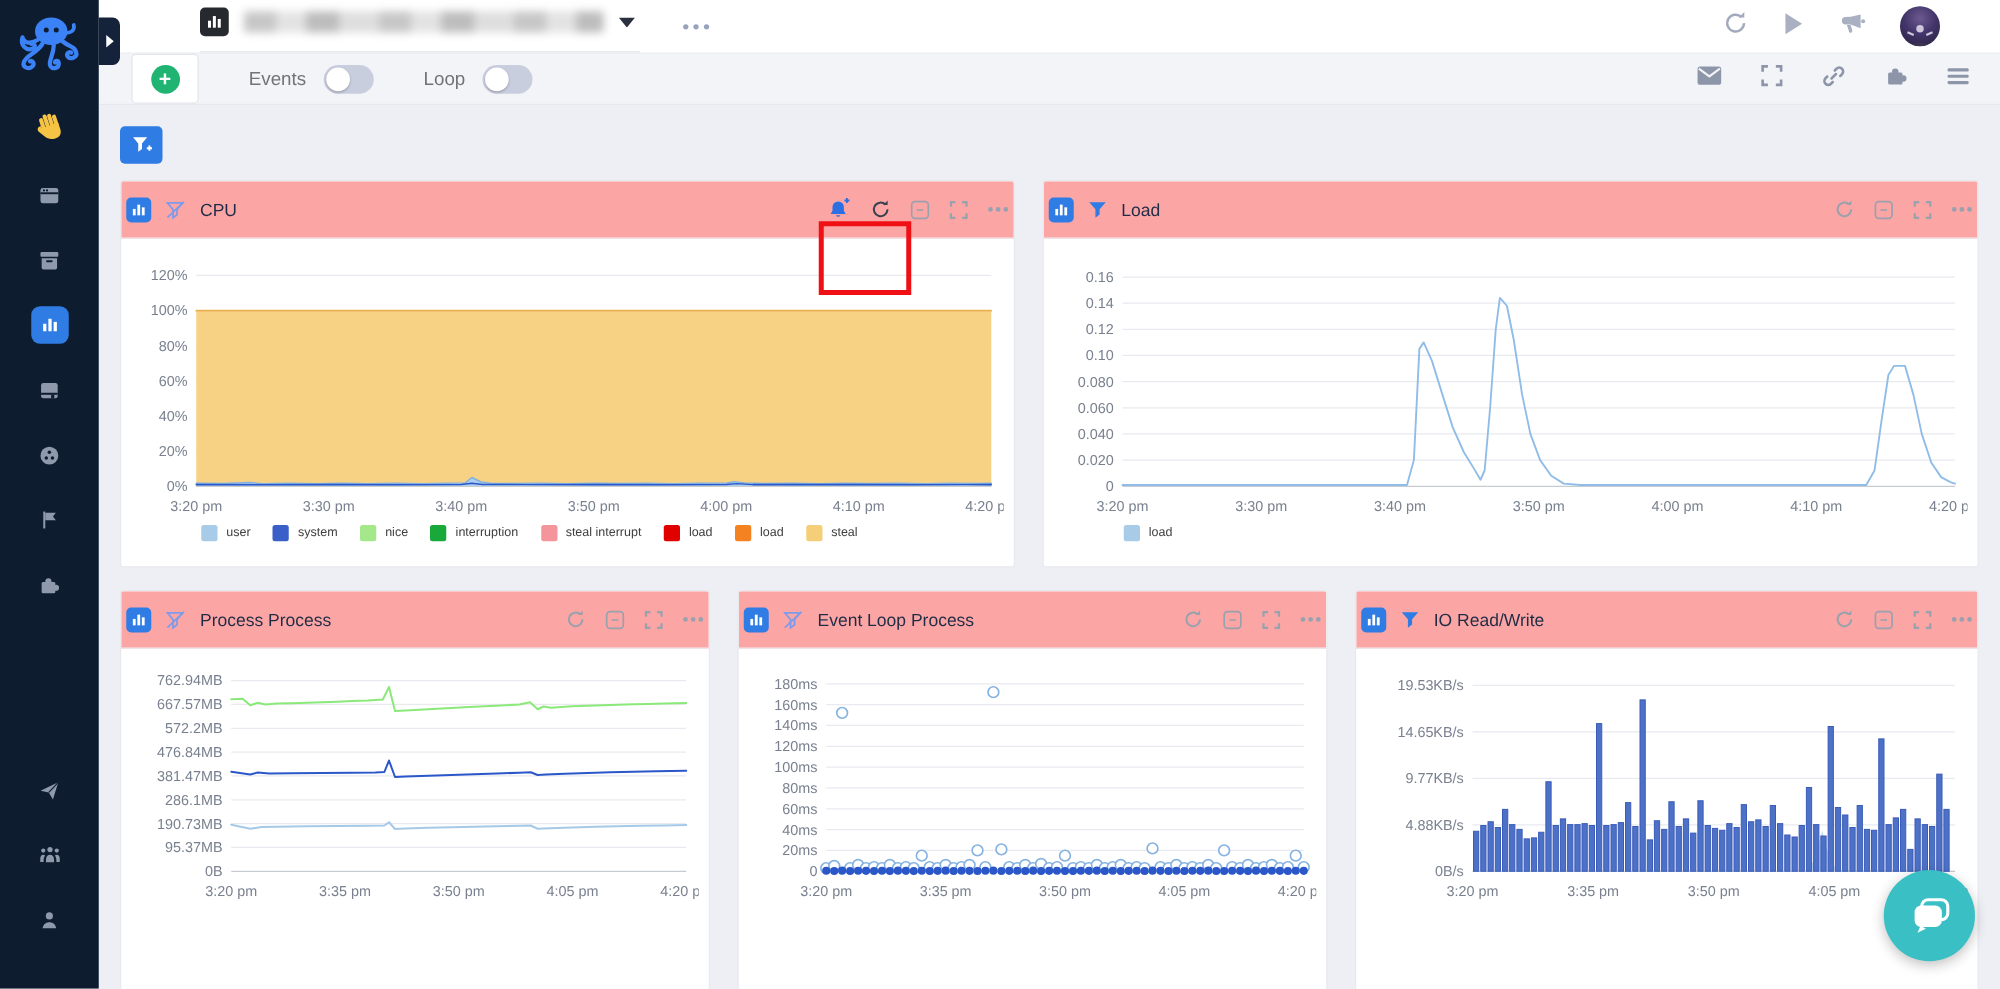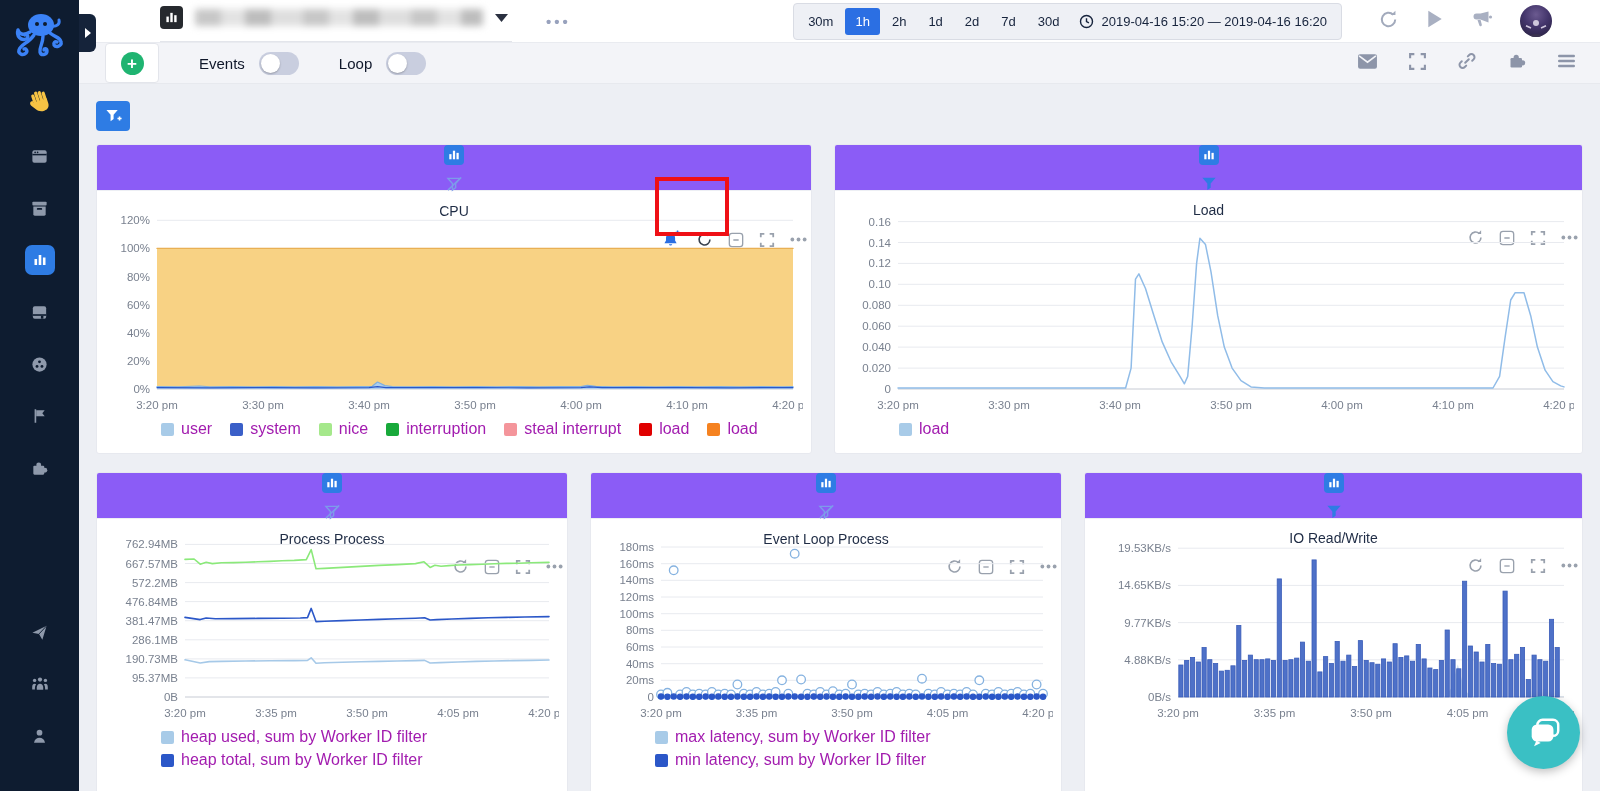--- a/index.html
+++ b/index.html
@@ -42,53 +42,53 @@
     background:radial-gradient(circle at 50% 30%, #6b5a90 0%, #43356b 45%, #241f3a 100%);
     display:flex; align-items:flex-end; justify-content:center;}
 
   
   .subbar { height:75px; background:#f3f4f8; border-bottom:1px solid #e7e9ee;
     display:flex; align-items:center; padding:0 24px 0 26px; }
   .add-btn { width:54px; height:40px; background:#fff; border:1px solid #e3e5eb; border-radius:4px;
     display:flex; align-items:center; justify-content:center; }
   .add-circ { width:23px; height:23px; background:#1fb471; border-radius:50%;
     display:flex; align-items:center; justify-content:center; color:#fff; font-size:17px; font-weight:bold; line-height:1;}
-  .tog-label { margin-left:40px; font-size:15px; color:#0f172a; }
+  .tog-label { margin-left:40px; font-size:15px; color:#737373; }
   .toggle { margin-left:14px; width:40px; height:23px; border-radius:12px; background:#c9cedf; position:relative;}
   .toggle .knob { position:absolute; left:2px; top:2px; width:19px; height:19px; background:#fff; border-radius:50%;
     box-shadow:0 1px 2px rgba(0,0,0,.25);}
   .sspacer { flex:1; }
   .sub-icons { display:flex; gap:30px; align-items:center; color:#8d95a9; }
 
   
   .canvas { flex:1; padding:17px; position:relative; background:#edeff4; }
   .filter-add { width:34px; height:30px; background:#2e7ce4; border:none; border-radius:4px;
     display:flex; align-items:center; justify-content:center; margin-bottom:13px; }
   .row1 { display:grid; grid-template-columns:716px 1fr; gap:22px; }
   .row2 { display:grid; grid-template-columns:472px 472px 1fr; gap:22px; margin-top:18px; }
   .panel { background:#fff; border:1px solid #e7e9ef; border-radius:3px; overflow:hidden; }
   .row1 .panel { height:310px; }
   .row2 .panel { height:330px; }
   .phead { height:46px; display:flex; align-items:center; gap:11px; padding:0 4px;
-    background:#8b5cf6; border-bottom:1px solid #edeff4;flex-direction:column; }
+    background:#fca5a5; border-bottom:1px solid #edeff4; }
   .tile { width:20px; height:20px; background:#2e7ce4; border-radius:4px;
     display:flex; align-items:center; justify-content:center; flex:0 0 20px;}
   .funnel { display:flex; align-items:center; color:#7d9bea; }
   .funnel.on { color:#2e7ce4; }
   .ptitle { font-size:14px; color:#1f2c45; }
   .pactions { margin-left:auto; display:flex; gap:15px; align-items:center; color:#99a1ad; }
   .icon-btn { display:flex; align-items:center; }
   .icon-btn.dark { color:#39414d; }
   .icon-btn.bell { color:#2b6fe3; }
   .chart { margin:6px 8px 0 8px; }
   .row1 .chart { height:220px; }
   .row2 .chart { height:200px; }
   .legend { display:flex; gap:18px; padding:3px 10px 6px 64px; flex-wrap:wrap; align-items:center;}
   .legend.vertical { flex-direction:column; align-items:flex-start; gap:5px; }
-  .legend .li { display:flex; align-items:center; gap:7px; font-size:16px; color:#a21caf; }
+  .legend .li { display:flex; align-items:center; gap:7px; font-size:10px; color:#404040; }
   .legend .sw { width:13px; height:13px; border-radius:2px; display:inline-block; }
   .tick { font:11.5px "Liberation Sans", sans-serif; fill:#79818f; }
 
   
   .annotation-box { position:absolute; left:655px; top:177px; width:74px; height:59px;
     border:4px solid #ef1016; z-index:60; }
   .chat-fab { position:absolute; left:1507px; top:696px; width:73px; height:73px; border-radius:50%;
     background:#3ac0c4; z-index:70; display:flex; align-items:center; justify-content:center;
     box-shadow:0 3px 10px rgba(0,0,0,.25); }
 </style>
@@ -216,36 +216,20 @@
               <rect x="9.9" y="4.5" width="2.6" height="7.5"></rect>
           </svg>
         </span>
         <div class="blurname" data-interactable="false"></div>
         <svg data-interactable="false" width="13" height="8" viewBox="0 0 13 8">
             <path d="M0 0h13L6.5 8z" fill="#2a3040"></path>
           </svg>
       </div>
       <div class="topdots" data-interactable="true">•••</div>
       <div class="tspacer"></div>
-      <div class="time-group" data-interactable="false">
-        <span class="tr-btn" data-interactable="true">30m</span>
-        <span class="tr-btn active" data-interactable="true">1h</span>
-        <span class="tr-btn" data-interactable="true">2h</span>
-        <span class="tr-btn" data-interactable="true">1d</span>
-        <span class="tr-btn" data-interactable="true">2d</span>
-        <span class="tr-btn" data-interactable="true">7d</span>
-        <span class="tr-btn" data-interactable="true">30d</span>
-        <span class="date-chip" data-interactable="true">
-          <svg data-interactable="false" width="15" height="15" viewBox="0 0 16 16" fill="none" stroke="#16233c" stroke-width="1.5">
-            <circle cx="8" cy="8" r="6.4"></circle>
-              <path d="M8 4.4V8l2.6 1.4"></path>
-          </svg>
-          <span data-interactable="false">2019-04-16 15:20 — 2019-04-16 16:20</span>
-        </span>
-      </div>
       <div class="action-icons" data-interactable="false">
         <span data-interactable="true">
           <svg width="21" height="21" viewBox="0 0 20 20" fill="none" stroke="currentColor" stroke-width="1.9">
             <path d="M16.4 10a6.4 6.4 0 1 1-1.9-4.55"></path>
               <path d="M16.6 1.6v4.2h-4.2" fill="currentColor" stroke="none"></path>
           </svg>
         </span>
         <span data-interactable="true">
           <svg width="18" height="20" viewBox="0 0 16 18">
               <path d="M2 1.5l12 7.5L2 16.5z" fill="#a9b0c2"></path>
@@ -584,30 +568,20 @@
                 <text x="73" y="23.4" text-anchor="end" class="tick">762.94MB</text>
                 <text x="80.0" y="192" text-anchor="middle" class="tick">3:20 pm</text>
                 <text x="171.0" y="192" text-anchor="middle" class="tick">3:35 pm</text>
                 <text x="262.0" y="192" text-anchor="middle" class="tick">3:50 pm</text>
                 <text x="353.0" y="192" text-anchor="middle" class="tick">4:05 pm</text>
                 <text x="444.0" y="192" text-anchor="middle" class="tick">4:20 pm</text>
                 <path d="M80.0 34.4 L89.1 34.0 L95.2 39.2 L101.2 37.2 L107.3 38.6 L116.4 37.8 L128.5 37.6 L140.7 37.2 L152.8 36.8 L164.9 36.4 L177.1 35.8 L189.2 35.4 L201.3 34.6 L206.2 24.6 L211.0 43.8 L219.5 43.4 L237.7 42.4 L255.9 41.4 L274.1 40.4 L292.3 39.6 L310.5 38.6 L319.0 36.8 L325.1 42.4 L329.9 40.2 L336.0 41.2 L343.9 40.6 L353.0 40.0 L365.1 39.6 L377.3 39.2 L389.4 38.8 L401.5 38.4 L413.7 38.2 L425.8 37.8 L444.0 37.4" fill="none" stroke="#8be97a" stroke-width="1.6" stroke-linejoin="round" stroke-linecap="round"></path>
                 <path d="M80.0 92.4 L95.2 94.6 L101.2 93.0 L110.3 93.8 L128.5 93.6 L152.8 93.4 L177.1 93.2 L195.3 93.0 L202.5 92.6 L206.2 83.4 L211.0 96.6 L219.5 96.2 L237.7 95.6 L255.9 95.0 L274.1 94.4 L292.3 93.8 L310.5 93.2 L319.6 92.8 L325.1 95.0 L331.8 94.6 L346.9 94.0 L365.1 93.4 L383.3 92.8 L401.5 92.4 L419.7 92.0 L444.0 91.6" fill="none" stroke="#2b57c8" stroke-width="1.6" stroke-linejoin="round" stroke-linecap="round"></path>
                 <path d="M80.0 134.8 L95.2 138.0 L104.3 136.6 L116.4 136.4 L140.7 136.0 L164.9 135.8 L189.2 135.6 L202.5 135.4 L206.2 132.8 L211.0 138.2 L219.5 137.8 L237.7 137.2 L255.9 136.8 L274.1 136.4 L292.3 136.0 L310.5 135.6 L319.6 135.4 L325.1 138.0 L334.8 137.6 L353.0 137.0 L371.2 136.4 L389.4 136.0 L407.6 135.6 L425.8 135.4 L444.0 135.0" fill="none" stroke="#a6c9e8" stroke-width="1.6" stroke-linejoin="round" stroke-linecap="round"></path>
               </svg></div>
-          <div class="legend vertical" data-interactable="false">
-              <span class="li" data-interactable="true">
-                <span class="sw" data-interactable="false" style="background: rgb(168, 203, 232);"></span>
-                <span data-interactable="false">heap used, sum by Worker ID filter</span>
-              </span>
-              <span class="li" data-interactable="true">
-                <span class="sw" data-interactable="false" style="background: rgb(43, 87, 200);"></span>
-                <span data-interactable="false">heap total, sum by Worker ID filter</span>
-              </span>
-            </div>
         </section>
 
         <section class="panel" data-interactable="false">
           <div class="phead">
             <span class="tile" data-interactable="false">
               <svg width="12" height="12" viewBox="0 0 14 14" fill="#fff">
                   <rect x="1.5" y="6" width="2.6" height="6"></rect>
                   <rect x="5.7" y="2" width="2.6" height="10"></rect>
                   <rect x="9.9" y="4.5" width="2.6" height="7.5"></rect>
                 </svg>
@@ -788,30 +762,20 @@
                 <circle cx="393.1" cy="171.7" r="2.6" fill="#2b57c8" stroke="#2b57c8" stroke-width="1.3"></circle>
                 <circle cx="399.4" cy="171.8" r="2.6" fill="#2b57c8" stroke="#2b57c8" stroke-width="1.3"></circle>
                 <circle cx="405.8" cy="171.5" r="2.6" fill="#2b57c8" stroke="#2b57c8" stroke-width="1.3"></circle>
                 <circle cx="412.2" cy="171.8" r="2.6" fill="#2b57c8" stroke="#2b57c8" stroke-width="1.3"></circle>
                 <circle cx="418.5" cy="171.6" r="2.6" fill="#2b57c8" stroke="#2b57c8" stroke-width="1.3"></circle>
                 <circle cx="424.9" cy="171.7" r="2.6" fill="#2b57c8" stroke="#2b57c8" stroke-width="1.3"></circle>
                 <circle cx="431.3" cy="171.8" r="2.6" fill="#2b57c8" stroke="#2b57c8" stroke-width="1.3"></circle>
                 <circle cx="437.6" cy="171.6" r="2.6" fill="#2b57c8" stroke="#2b57c8" stroke-width="1.3"></circle>
                 <circle cx="444.0" cy="171.7" r="2.6" fill="#2b57c8" stroke="#2b57c8" stroke-width="1.3"></circle>
               </svg></div>
-          <div class="legend vertical" data-interactable="false">
-              <span class="li" data-interactable="true">
-                <span class="sw" data-interactable="false" style="background: rgb(168, 203, 232);"></span>
-                <span data-interactable="false">max latency, sum by Worker ID filter</span>
-              </span>
-              <span class="li" data-interactable="true">
-                <span class="sw" data-interactable="false" style="background: rgb(43, 87, 200);"></span>
-                <span data-interactable="false">min latency, sum by Worker ID filter</span>
-              </span>
-            </div>
         </section>
 
         <section class="panel" data-interactable="false">
           <div class="phead">
             <span class="tile" data-interactable="false">
               <svg width="12" height="12" viewBox="0 0 14 14" fill="#fff">
                   <rect x="1.5" y="6" width="2.6" height="6"></rect>
                   <rect x="5.7" y="2" width="2.6" height="10"></rect>
                   <rect x="9.9" y="4.5" width="2.6" height="7.5"></rect>
                 </svg>

